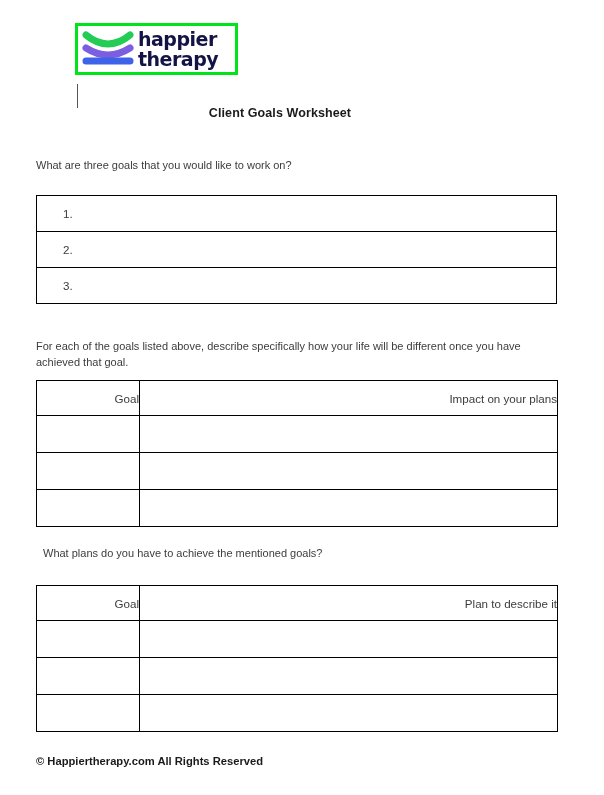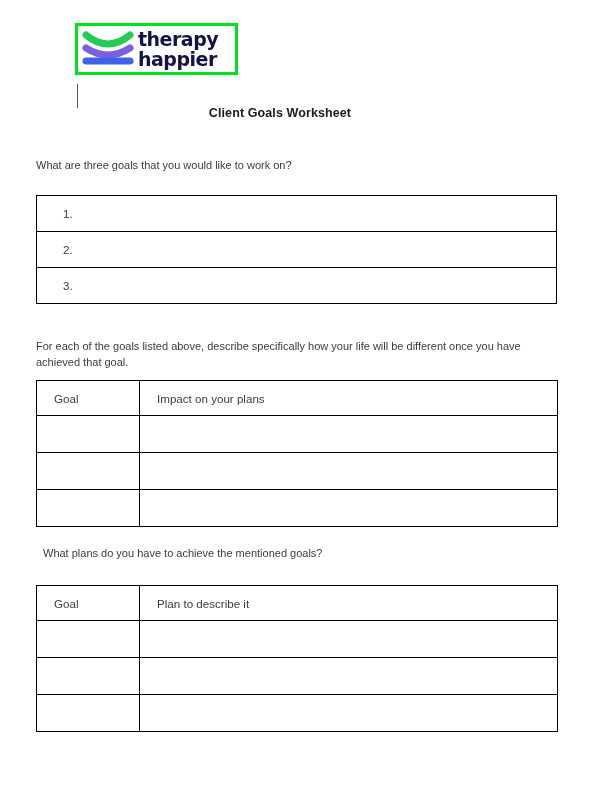--- a/index.html
+++ b/index.html
@@ -119,21 +119,21 @@
     vertical-align: middle;
     text-align: left;
   }
 
   
   #impact-table { left: 36px; top: 380px; width: 521px; }
   #plan-table   { left: 36px; top: 585px; width: 521px; }
 
   #impact-table th, #plan-table th {
     height: 34px;
-    text-align: left;
+    text-align: right;
     vertical-align: middle;
     padding-left: 17px;
   }
   #impact-table td, #plan-table td {
     height: 36px;
   }
   .col-goal   { width: 103px; }
   .col-detail { width: 418px; }
 
   
@@ -152,22 +152,22 @@
 <div class="page">
 
   <div class="logo-block">
     <div class="logo-box">
       <svg class="logo-mark" viewBox="0 0 52 44">
         <path d="M4 8 Q26 26 48 8" stroke="#22cc55" stroke-width="7" stroke-linecap="round" fill="none"></path>
         <path d="M4 21 Q26 35 48 21" stroke="#7b5fe0" stroke-width="7" stroke-linecap="round" fill="none"></path>
         <path d="M4 34 L48 34" stroke="#3f63e8" stroke-width="7" stroke-linecap="round" fill="none"></path>
       </svg>
       <div class="logo-wordmark">
+        <span class="logo-word">happier</span>
         <span class="logo-word">therapy</span>
-        <span class="logo-word">happier</span>
       </div>
     </div>
   </div>
 
   <div class="text-caret"></div>
 
   <div class="doc-title">Client Goals Worksheet</div>
 
   <div class="prompt" id="prompt-1">What are three goals that you would like to work on?</div>
 
@@ -236,14 +236,15 @@
         <td></td>
         <td></td>
       </tr>
       <tr>
         <td></td>
         <td></td>
       </tr>
     </tbody>
   </table>
 
+  <div class="footer">© Happiertherapy.com All Rights Reserved</div>
 
 </div>
 
 </body></html>

